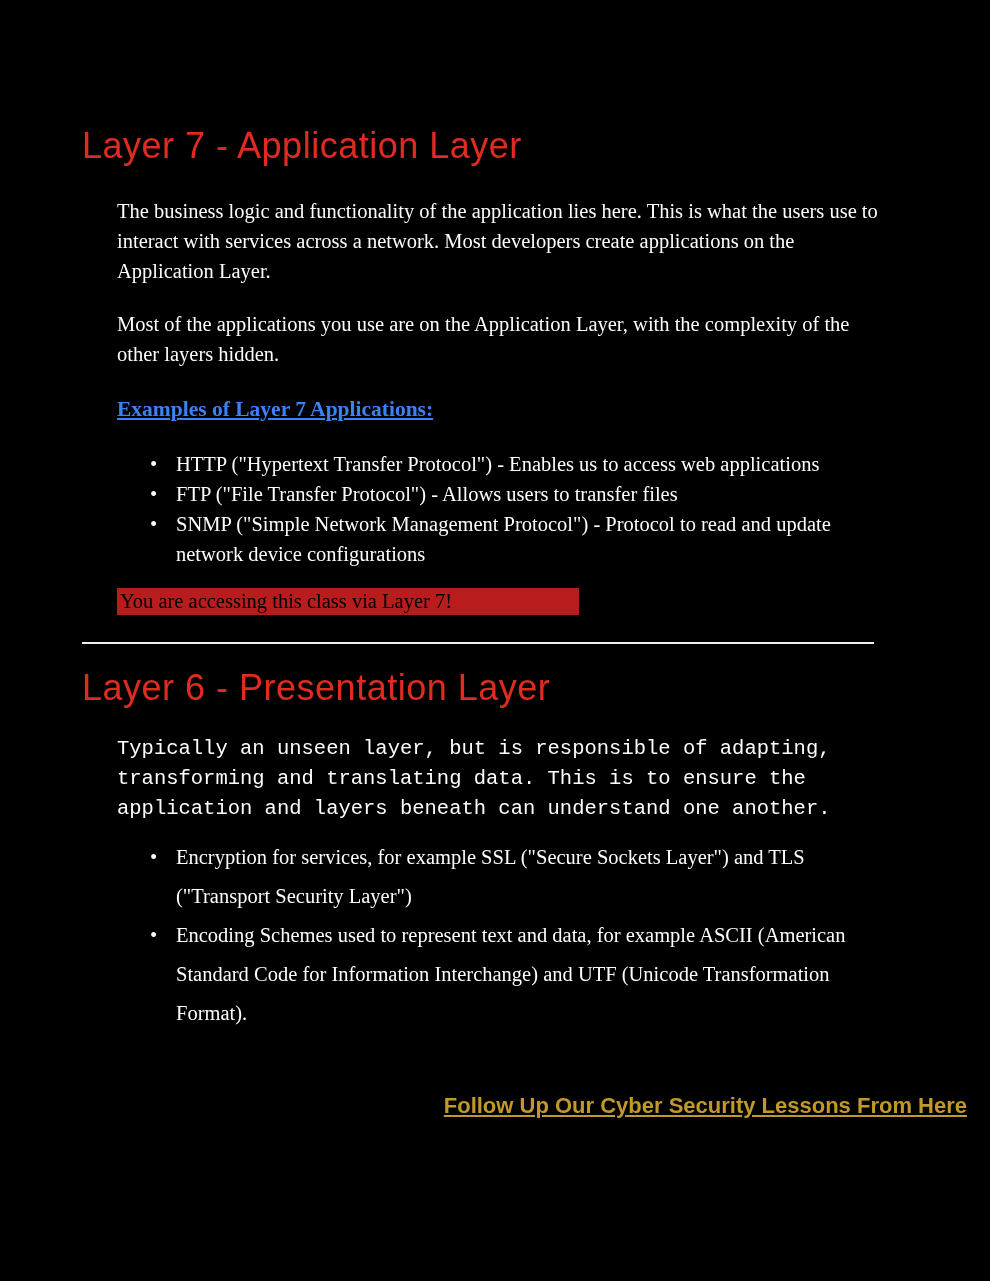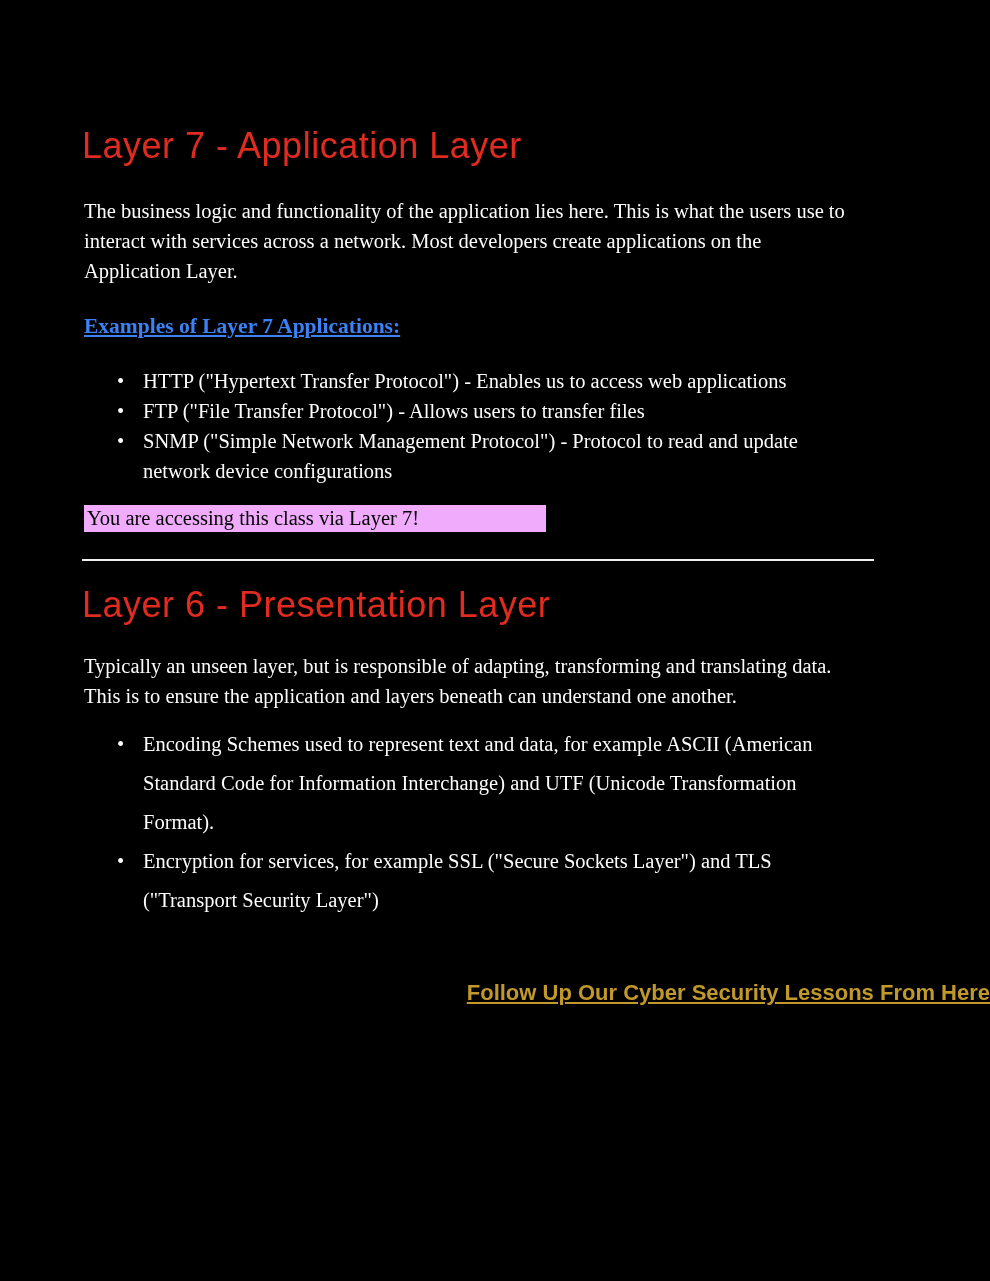--- a/index.html
+++ b/index.html
@@ -16,21 +16,21 @@
   .section-title {
     margin: 0 0 0 82px;
     font-family: "Liberation Sans", sans-serif;
     font-weight: 400;
     font-size: 36px;
     line-height: 48px;
     color: #E02B20;
     letter-spacing: 0.5px;
   }
   .content {
-    margin-left: 84px;
+    margin-left: 117px;
     width: 772px;
     color: #FDFDFD;
     font-size: 20.5px;
     line-height: 30px;
   }
   .content p { margin: 0; }
   .p1 { margin-top: 26px !important; }
   .p2 { margin-top: 23px !important; }
   .examples-heading {
     margin: 25px 0 0 0;
@@ -51,48 +51,49 @@
     position: absolute;
     left: -26px;
     color: #FDFDFD;
   }
   .p3 { margin-top: 23px !important; }
   .highlight-line { margin-top: 19px !important; line-height: 26px; }
   .highlight-text {
     display: inline-block;
     box-sizing: border-box;
     width: 462px;
-    background: #f0abfc;
+    background: #b91c1c;
     color: #000000;
     padding: 0 0 1px 3px;
   }
   hr.divider {
     border: none;
     border-top: 2px solid #EDEDED;
     margin: 27px 0 0 82px;
     width: 792px;
   }
   .title-l6 { margin-top: 20px; }
-  .p4 { margin-top: 22px !important; }
+  .p4 { margin-top: 22px !important; font-family: Liberation Mono, monospace; }
   ul.bullets-wide {
     margin: 14px 0 0 0;
     padding: 0 0 0 59px;
     list-style: none;
     line-height: 39px;
   }
   ul.bullets-wide li { position: relative; }
   ul.bullets-wide li::before {
     content: "\2022";
     position: absolute;
     left: -26px;
     color: #FDFDFD;
   }
   .footer {
     margin-top: 60px;
     text-align: right;
+    padding-right: 23px;
     font-family: "Liberation Sans", sans-serif;
   }
   .footer a {
     color: #C1982A;
     font-size: 22px;
     font-weight: bold;
     text-decoration: underline;
     cursor: pointer;
   }
 </style>
@@ -100,20 +101,21 @@
 <body>
 
 <div class="page">
 
   <section>
     <h1 class="section-title">Layer 7 - Application Layer</h1>
 
     <div class="content">
       <p class="p1">The business logic and functionality of the application lies here. This is what the users use to interact with services across a network. Most developers create applications on the Application Layer.</p>
 
+      <p class="p2">Most of the applications you use are on the Application Layer, with the complexity of the other layers hidden.</p>
 
       <h3 class="examples-heading">Examples of Layer 7 Applications:</h3>
 
       <ul class="bullets">
         <li>HTTP ("Hypertext Transfer Protocol") - Enables us to access web applications</li>
         <li>FTP ("File Transfer Protocol") - Allows users to transfer files</li>
         <li>SNMP ("Simple Network Management Protocol") - Protocol to read and update network device configurations</li>
       </ul>
 
 
@@ -125,22 +127,22 @@
 
   <hr class="divider">
 
   <section>
     <h1 class="section-title title-l6">Layer 6 - Presentation Layer</h1>
 
     <div class="content">
       <p class="p4">Typically an unseen layer, but is responsible of adapting, transforming and translating data. This is to ensure the application and layers beneath can understand one another.</p>
 
       <ul class="bullets-wide">
+        <li>Encryption for services, for example SSL ("Secure Sockets Layer") and TLS ("Transport Security Layer")</li>
         <li>Encoding Schemes used to represent text and data, for example ASCII (American Standard Code for Information Interchange) and UTF (Unicode Transformation Format).</li>
-        <li>Encryption for services, for example SSL ("Secure Sockets Layer") and TLS ("Transport Security Layer")</li>
       </ul>
     </div>
   </section>
 
   <div class="footer">
     <a>Follow Up Our Cyber Security Lessons From Here</a>
   </div>
 
 </div>
 

